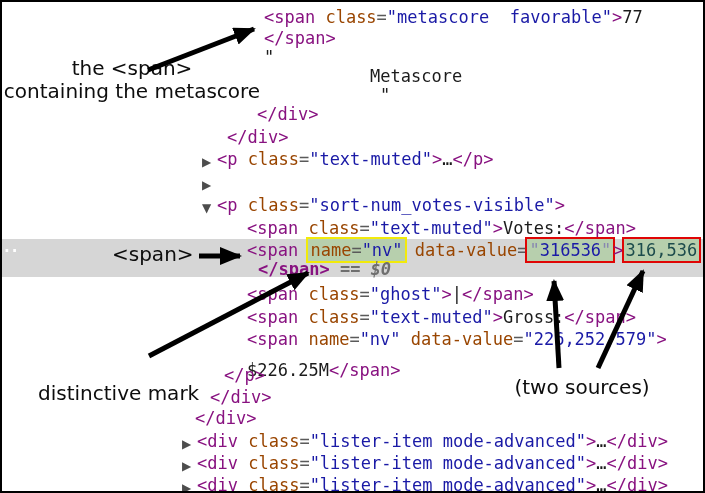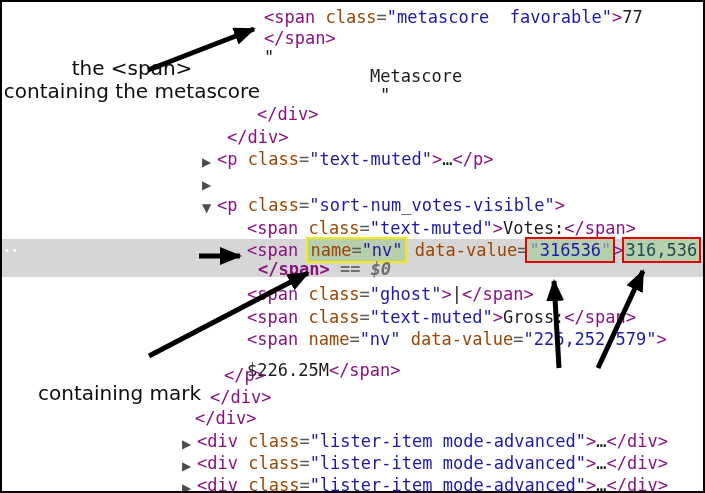--- a/index.html
+++ b/index.html
@@ -94,24 +94,26 @@
       <div class="code-line" style="left: 195px; top: 452px;"><span class="tk-tag">&lt;div </span><span class="tk-attr">class</span><span class="tk-eq">=</span><span class="tk-val">"lister-item mode-advanced"</span><span class="tk-tag">&gt;</span><span class="tk-txt">…</span><span class="tk-tag">&lt;/div&gt;</span></div>
       <div class="expander" style="left: 180px; top: 474px;">▶</div>
       <div class="code-line" style="left: 195px; top: 474px;"><span class="tk-tag">&lt;div </span><span class="tk-attr">class</span><span class="tk-eq">=</span><span class="tk-val">"lister-item mode-advanced"</span><span class="tk-tag">&gt;</span><span class="tk-txt">…</span><span class="tk-tag">&lt;/div&gt;</span></div>
     </div>
 
   <div class="note" id="note-metascore">
     <div>the &lt;span&gt;</div>
     <div>containing the metascore</div>
   </div>
 
+  <div class="note" id="note-span">&lt;span&gt;</div>
 
-  <div class="note" id="note-distinctive">containing mark</div>
+  <div class="note" id="note-distinctive">distinctive mark</div>
 
   <div class="note" id="note-votes">
+    <div>(two sources)</div>
   </div>
 
   <svg id="arrows" width="701" height="489" viewBox="0 0 701 489">
     <defs>
       <marker id="ah" markerUnits="userSpaceOnUse" markerWidth="24" markerHeight="20" refX="20" refY="9" orient="auto">
         <path d="M0,0 L22,9 L0,18 z" fill="#000"></path>
       </marker>
     </defs>
     <line x1="146" y1="68" x2="252" y2="27" stroke="#000" stroke-width="5" marker-end="url(#ah)"></line>
     <line x1="197" y1="254" x2="238" y2="254" stroke="#000" stroke-width="5" marker-end="url(#ah)"></line>

